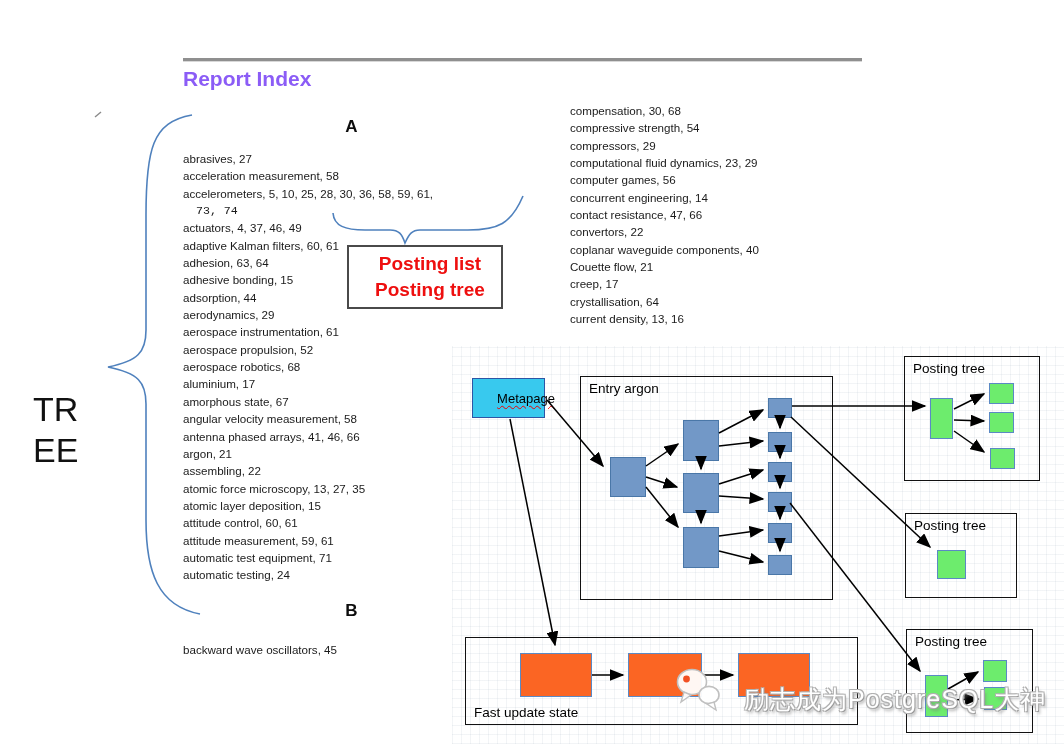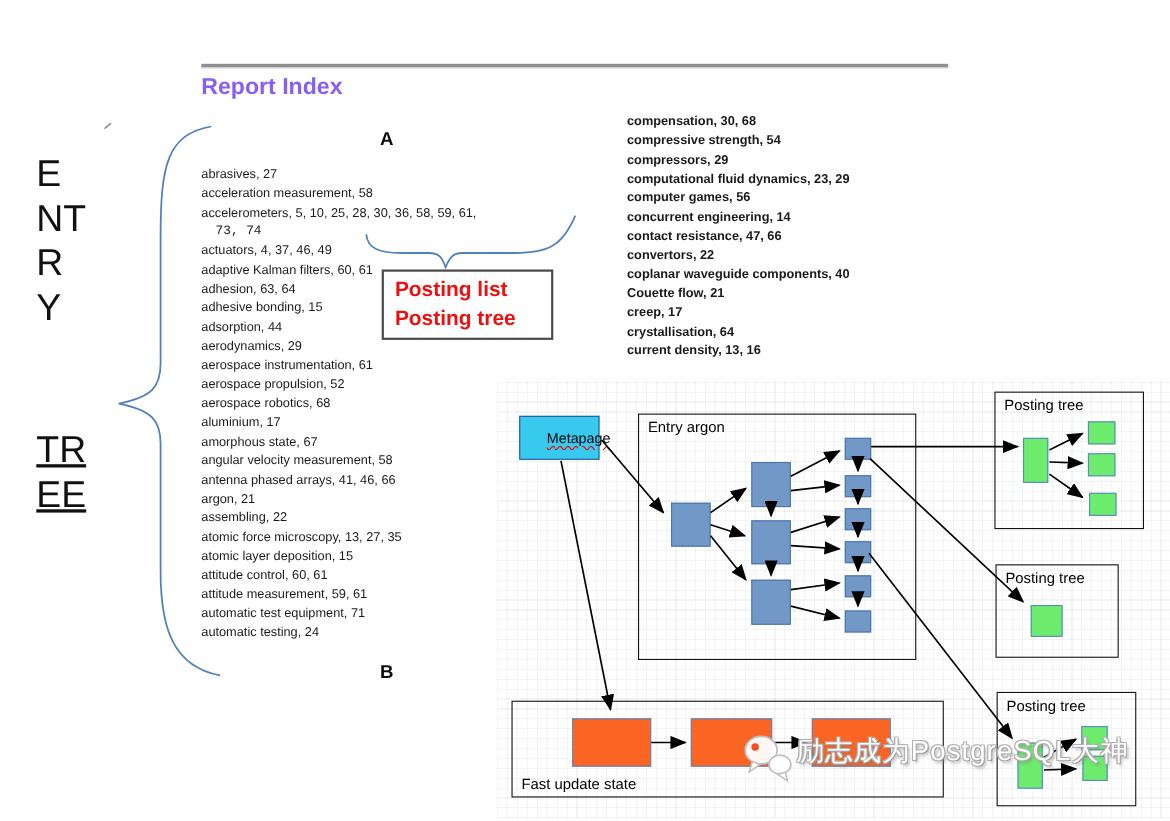--- a/index.html
+++ b/index.html
@@ -18,33 +18,33 @@
 
   
   #topline{left:183px;top:58px;width:679px;height:3px;background:#8f8f8f;border-bottom:1px solid #d8d8d8;z-index:1;}
   #title{left:183px;top:67px;font-size:21px;font-weight:bold;letter-spacing:0px;color:#8b5cf6;z-index:1;}
   .sec-head{left:183px;width:337px;text-align:center;font-weight:bold;font-size:17px;color:#0d0d0d;z-index:1;}
   #head-a{top:117px;}
   #head-b{top:601px;}
   .icol{font-size:11.6px;line-height:17.35px;white-space:pre;z-index:1;}
   #col-a{left:183px;top:150px;width:345px;}
   #col-b{left:183px;top:641px;width:345px;}
-  #col-r{left:570px;top:102px;width:330px;font-weight:bold;}
+  #col-r{left:570px;top:102px;width:330px;}
   .iline{height:17.35px;}
   .iline.indent{padding-left:13px;font-family:Liberation Mono, monospace;}
 
   
   .vword{left:33px;width:46px;font-size:34px;line-height:40.6px;word-break:break-all;
          text-align:left;color:#111;z-index:1;font-weight:400;}
   #vword1{top:138px;}
-  #vword2{top:389px;text-decoration:underline;}
+  #vword2{top:389px;}
 
   
   #rednote{left:347px;top:245px;width:156px;height:64px;background:#fff;border:2px solid #4a4a4a;
-           z-index:2;box-sizing:border-box;padding:4px 0 0 10px;}
+           z-index:2;box-sizing:border-box;padding:4px 0 0 10px;text-align:center;}
   #rednote div{font-size:19px;font-weight:bold;line-height:26px;color:var(--annotation-red);}
 
   
   .frame{border:1.6px solid #111;box-sizing:border-box;z-index:1;}
   .box-label{position:absolute;left:8px;top:4px;font-size:13.5px;color:#000;}
   #entrytree{left:580px;top:376px;width:253px;height:224px;}
   #pt1{left:904px;top:356px;width:136px;height:125px;}
   #pt2{left:905px;top:513px;width:112px;height:85px;}
   #pt3{left:906px;top:629px;width:127px;height:104px;}
   #ful{left:465px;top:637px;width:393px;height:88px;}
@@ -53,21 +53,21 @@
   #metapage{left:472px;top:378px;width:73px;height:40px;background:var(--metapage-fill);
             border:1.6px solid #2d55a5;box-sizing:border-box;z-index:1;
             display:flex;align-items:center;justify-content:center;padding-left:35px;}
   #metapage span{font-size:13px;color:#000;text-decoration:underline wavy #e00 1px;text-underline-offset:2px;}
 
   .bnode{background:var(--entry-node);border:1.4px solid var(--entry-node-border);box-sizing:border-box;z-index:1;position:absolute;}
   .gnode{background:var(--posting-node);border:1.4px solid var(--posting-node-border);box-sizing:border-box;z-index:1;position:absolute;}
   .onode{background:var(--fast-node);border:1.4px solid var(--fast-node-border);box-sizing:border-box;z-index:1;position:absolute;}
 
   
-  #watermark{left:674px;top:666px;z-index:5;display:flex;align-items:flex-start;gap:0;}
+  #watermark{left:674px;top:666px;z-index:5;display:flex;align-items:flex-end;gap:20px;}
   #watermark .wtext{font-size:25px;color:#fff;letter-spacing:1px;
      text-shadow:-1px -1px 0 #b0b0b0,1px -1px 0 #b0b0b0,-1px 1px 0 #b0b0b0,1px 1px 0 #9a9a9a,2px 3px 3px rgba(120,120,120,.6);}
 </style>
 </head>
 <body>
 
 <div id="canvas">
 
   <div id="grid" class="abs"></div>
 
@@ -115,30 +115,30 @@
       <line x1="954" y1="431" x2="984" y2="452" marker-end="url(#ah)"></line>
 
       <line x1="948" y1="689" x2="978" y2="672" marker-end="url(#ah)"></line>
       <line x1="949" y1="700" x2="978" y2="699" marker-end="url(#ah)"></line>
 
       <line x1="592" y1="675" x2="623" y2="675" marker-end="url(#ah)"></line>
       <line x1="702" y1="675" x2="733" y2="675" marker-end="url(#ah)"></line>
     </g>
   </svg>
 
-  <div id="vword1" class="abs vword">ENTRY</div>
   <div id="vword2" class="abs vword">TREE</div>
 
   <div id="topline" class="abs"></div>
   <div id="title" class="abs">Report Index</div>
 
   <div id="head-a" class="abs sec-head">A</div>
   <div id="col-a" class="abs icol"><div class="iline">abrasives, 27</div><div class="iline">acceleration measurement, 58</div><div class="iline">accelerometers, 5, 10, 25, 28, 30, 36, 58, 59, 61,</div><div class="iline indent">73, 74</div><div class="iline">actuators, 4, 37, 46, 49</div><div class="iline">adaptive Kalman filters, 60, 61</div><div class="iline">adhesion, 63, 64</div><div class="iline">adhesive bonding, 15</div><div class="iline">adsorption, 44</div><div class="iline">aerodynamics, 29</div><div class="iline">aerospace instrumentation, 61</div><div class="iline">aerospace propulsion, 52</div><div class="iline">aerospace robotics, 68</div><div class="iline">aluminium, 17</div><div class="iline">amorphous state, 67</div><div class="iline">angular velocity measurement, 58</div><div class="iline">antenna phased arrays, 41, 46, 66</div><div class="iline">argon, 21</div><div class="iline">assembling, 22</div><div class="iline">atomic force microscopy, 13, 27, 35</div><div class="iline">atomic layer deposition, 15</div><div class="iline">attitude control, 60, 61</div><div class="iline">attitude measurement, 59, 61</div><div class="iline">automatic test equipment, 71</div><div class="iline">automatic testing, 24</div></div>
 
   <div id="head-b" class="abs sec-head">B</div>
+  <div id="col-b" class="abs icol"><div class="iline">backward wave oscillators, 45</div></div>
 
   <div id="col-r" class="abs icol"><div class="iline">compensation, 30, 68</div><div class="iline">compressive strength, 54</div><div class="iline">compressors, 29</div><div class="iline">computational fluid dynamics, 23, 29</div><div class="iline">computer games, 56</div><div class="iline">concurrent engineering, 14</div><div class="iline">contact resistance, 47, 66</div><div class="iline">convertors, 22</div><div class="iline">coplanar waveguide components, 40</div><div class="iline">Couette flow, 21</div><div class="iline">creep, 17</div><div class="iline">crystallisation, 64</div><div class="iline">current density, 13, 16</div></div>
 
   <div id="rednote" class="abs">
     <div>Posting list</div>
     <div>Posting tree</div>
   </div>
 
   <div id="metapage" class="abs">
     <span>Metapage</span>

